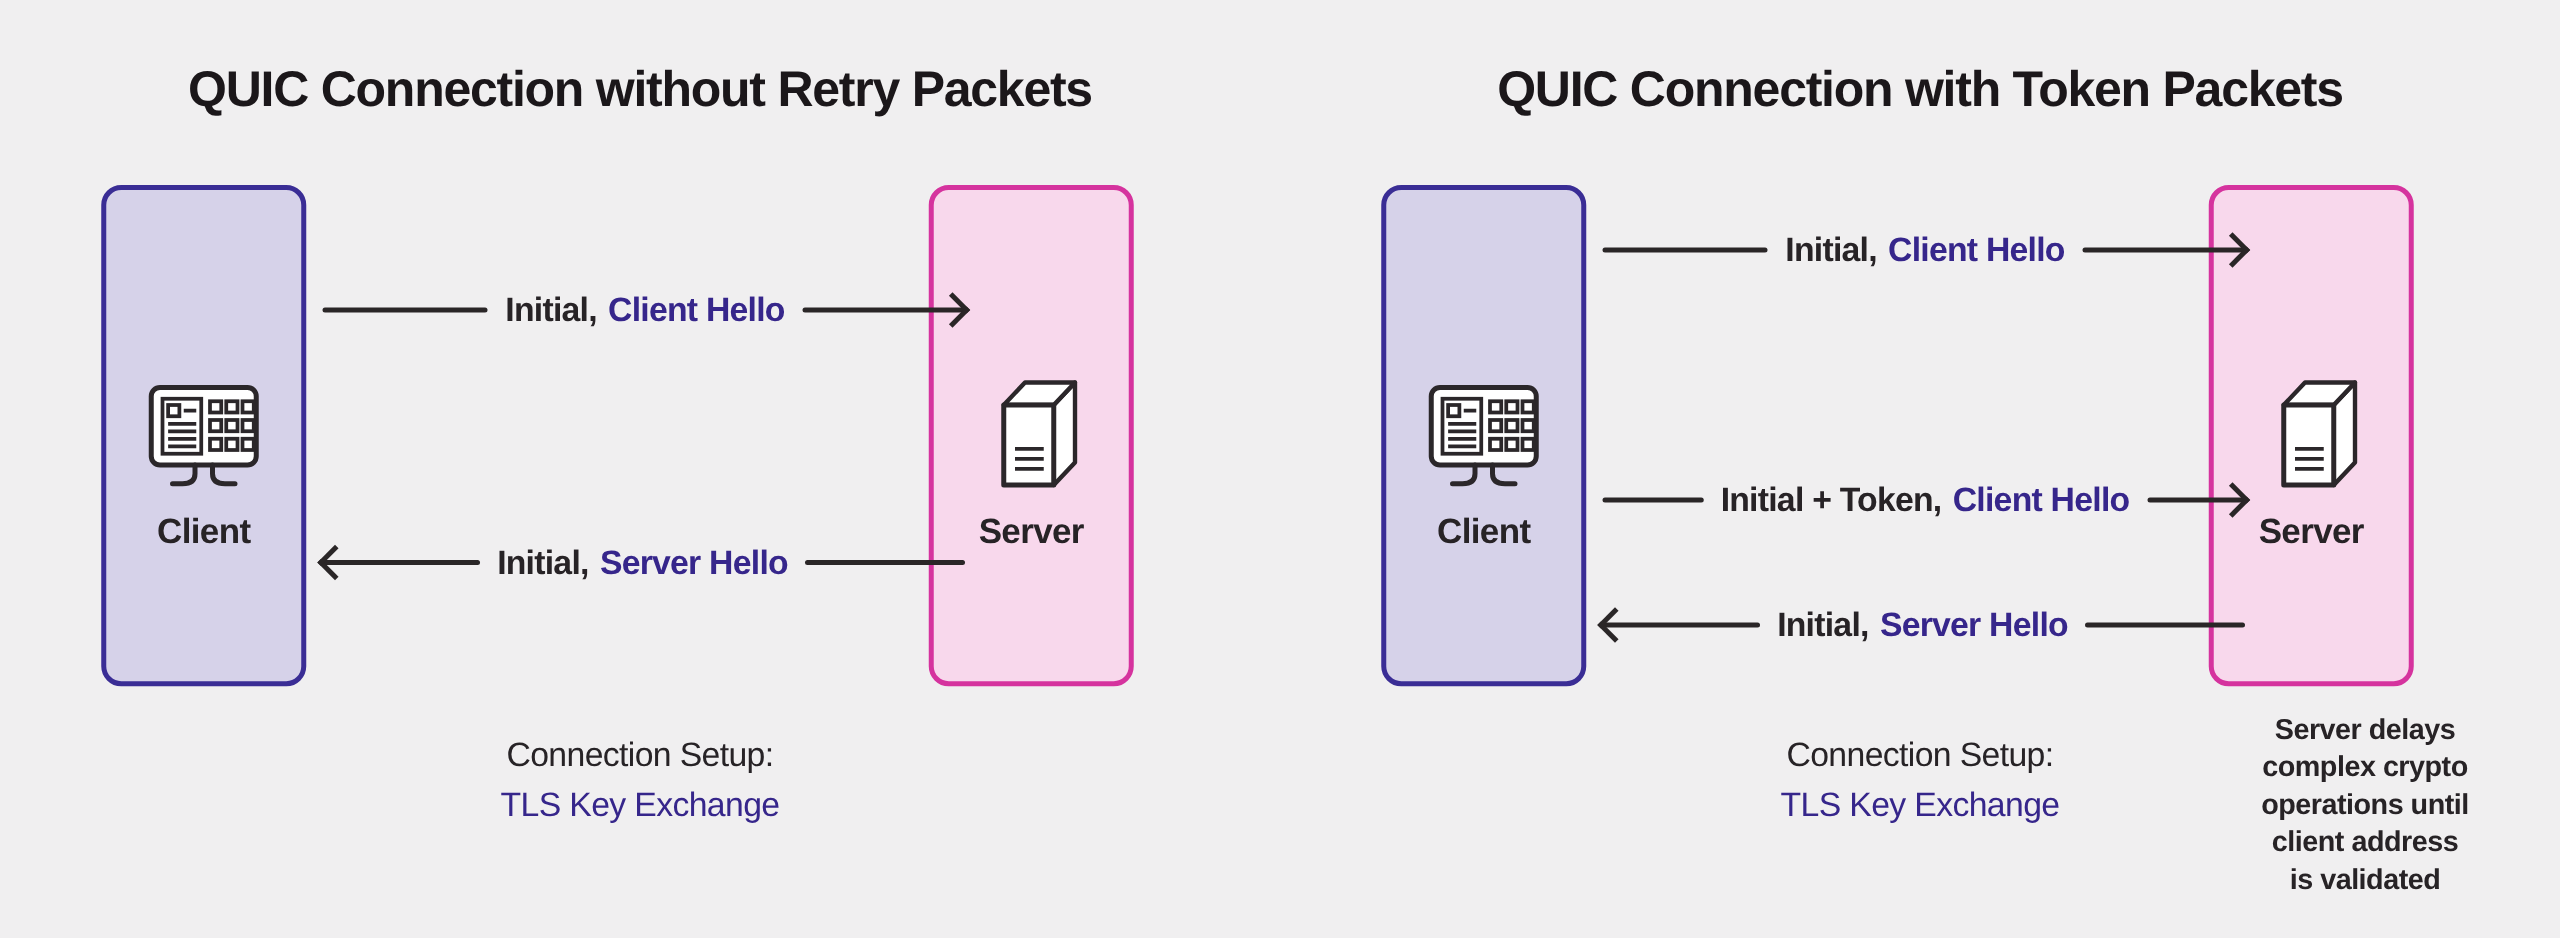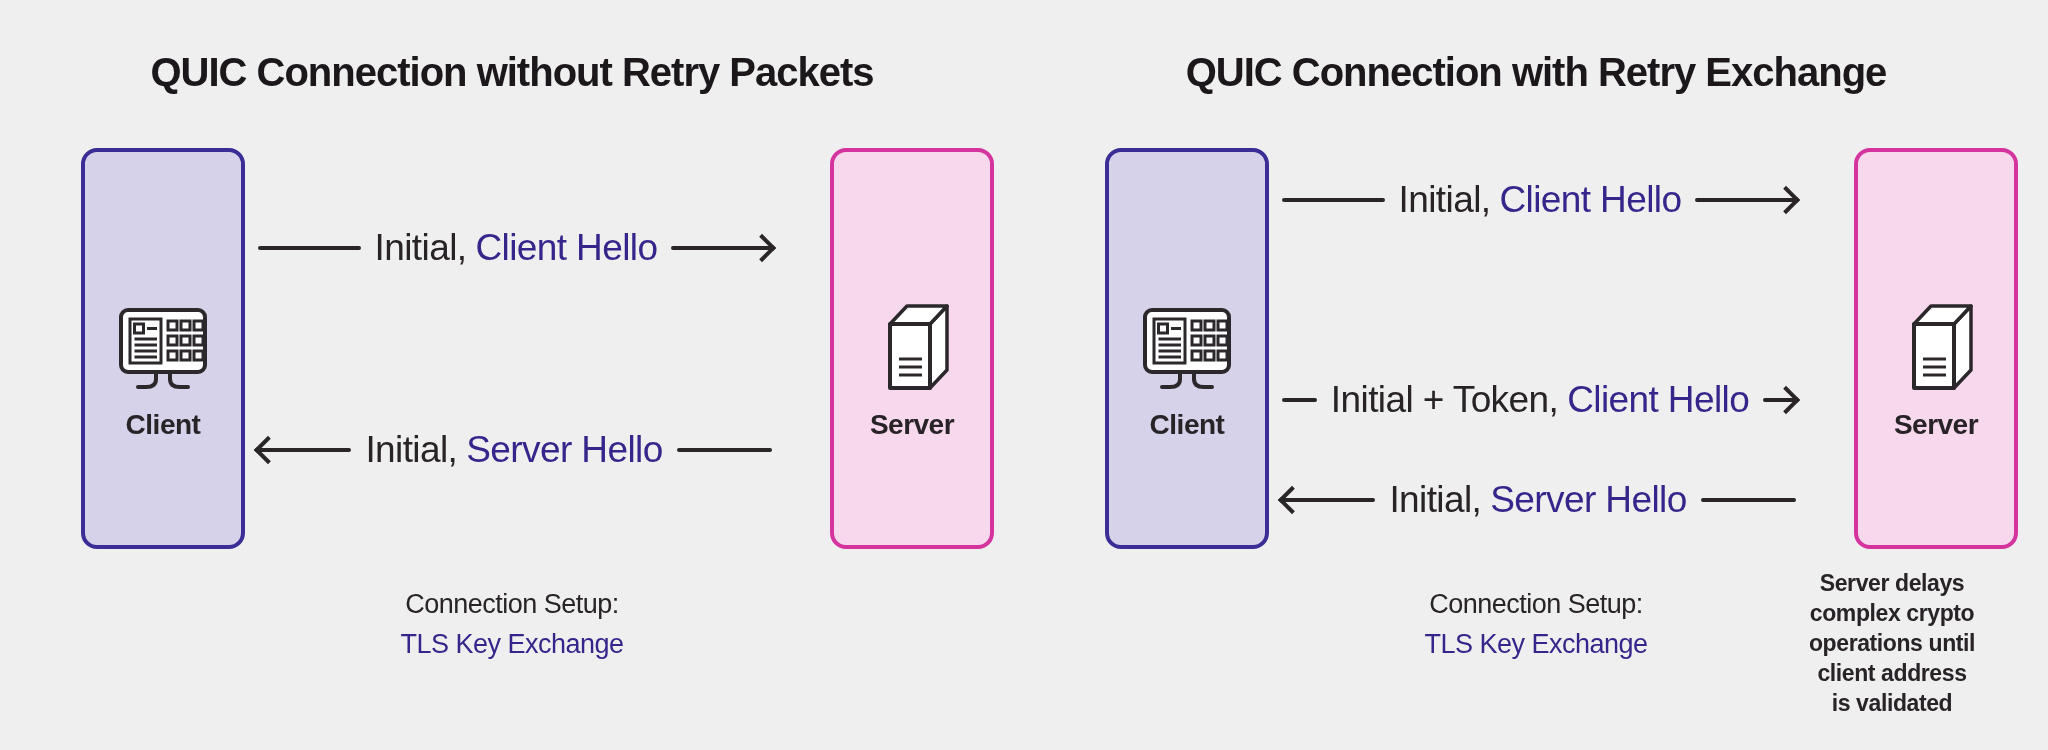--- a/index.html
+++ b/index.html
@@ -21,30 +21,30 @@
   .panel-left{left:0}
   .panel-right{left:1024px}
 
   .title{position:absolute;top:52px;left:0;width:100%;text-align:center;
     font-size:40px;font-weight:800;letter-spacing:-1px;color:#1b171a;line-height:1}
 
   .actor{position:absolute;top:148px;width:164px;height:401px;border:4px solid;
     border-radius:16px;display:flex;flex-direction:column;align-items:center;
     justify-content:flex-end;padding-bottom:104px;gap:16px}
   .client-box{left:81px;background:var(--client-fill);border-color:var(--client-border)}
-  .server-box{left:830px;background:var(--server-fill);border-color:var(--server-border)}
+  .server-box{left:743px;background:var(--server-fill);border-color:var(--server-border)}
   .actor-label{font-size:28px;font-weight:700;letter-spacing:-0.5px;color:var(--text-dark)}
 
   .msg{position:absolute;left:258px;width:514px;height:44px;display:flex;align-items:center}
   .seg{flex:1;min-width:28px;height:4px;background:var(--arrow);border-radius:2px}
   .chev{flex:none;width:20px;height:20px;border-style:solid;border-color:var(--arrow);
     border-width:4px 4px 0 0;z-index:2}
   .chev-r{transform:rotate(45deg);margin-left:-22px}
   .chev-l{transform:rotate(-135deg);margin-right:-22px}
-  .msg-label{display:flex;gap:9px;margin:0 14px;font-size:37px;font-weight:400;
+  .msg-label{display:flex;gap:9px;margin:0 14px;font-size:27px;font-weight:700;
     letter-spacing:-0.6px;white-space:nowrap;align-items:baseline}
   .msg-label span:empty{display:none}
   .lbl-black{color:var(--text-dark)}
   .lbl-purple{color:var(--text-purple)}
 
   .caption{position:absolute;top:584px;left:112px;width:800px;text-align:center;
     font-size:27px;font-weight:400;letter-spacing:-0.5px;line-height:40px}
   .caption .cap-black{color:var(--text-dark)}
   .caption .cap-purple{color:var(--text-purple)}
 
@@ -125,21 +125,21 @@
     </div>
 
     <div class="caption">
       <div class="cap-black">Connection Setup:</div>
       <div class="cap-purple">TLS Key Exchange</div>
     </div>
 
   </section>
 
   <section class="panel panel-right">
-    <h1 class="title">QUIC Connection with Retry Exchange</h1>
+    <h1 class="title">QUIC Connection with Token Packets</h1>
 
     <div class="actor client-box">
       <span class="icon">
         <svg width="90" height="86" viewBox="0 0 90 86" fill="none" stroke="#2b272a">
           <rect x="3" y="3" width="84" height="62" rx="7" fill="#ffffff" stroke-width="4"></rect>
           <rect x="12" y="12" width="31" height="44" stroke-width="3"></rect>
           <rect x="16.5" y="17" width="9" height="9" stroke-width="3"></rect>
           <line x1="29" y1="21.5" x2="39" y2="21.5" stroke-width="3"></line>
           <line x1="16.5" y1="32" x2="39" y2="32" stroke-width="3"></line>
           <line x1="16.5" y1="38" x2="39" y2="38" stroke-width="3"></line>

